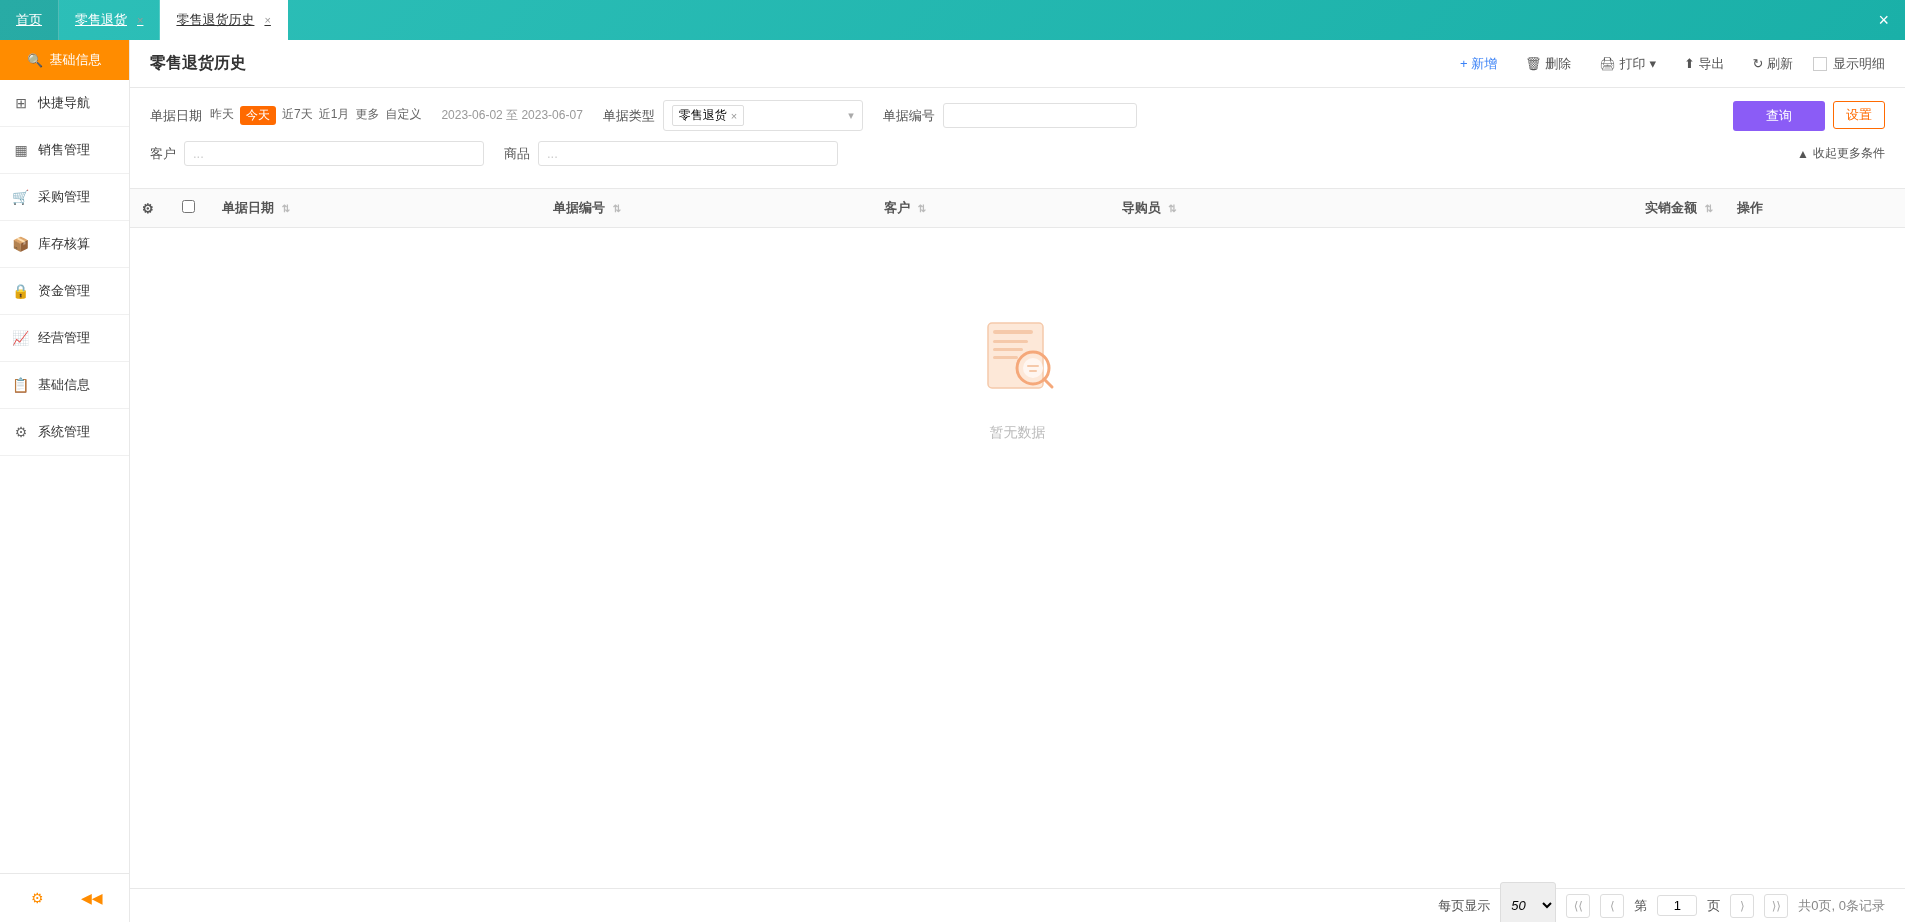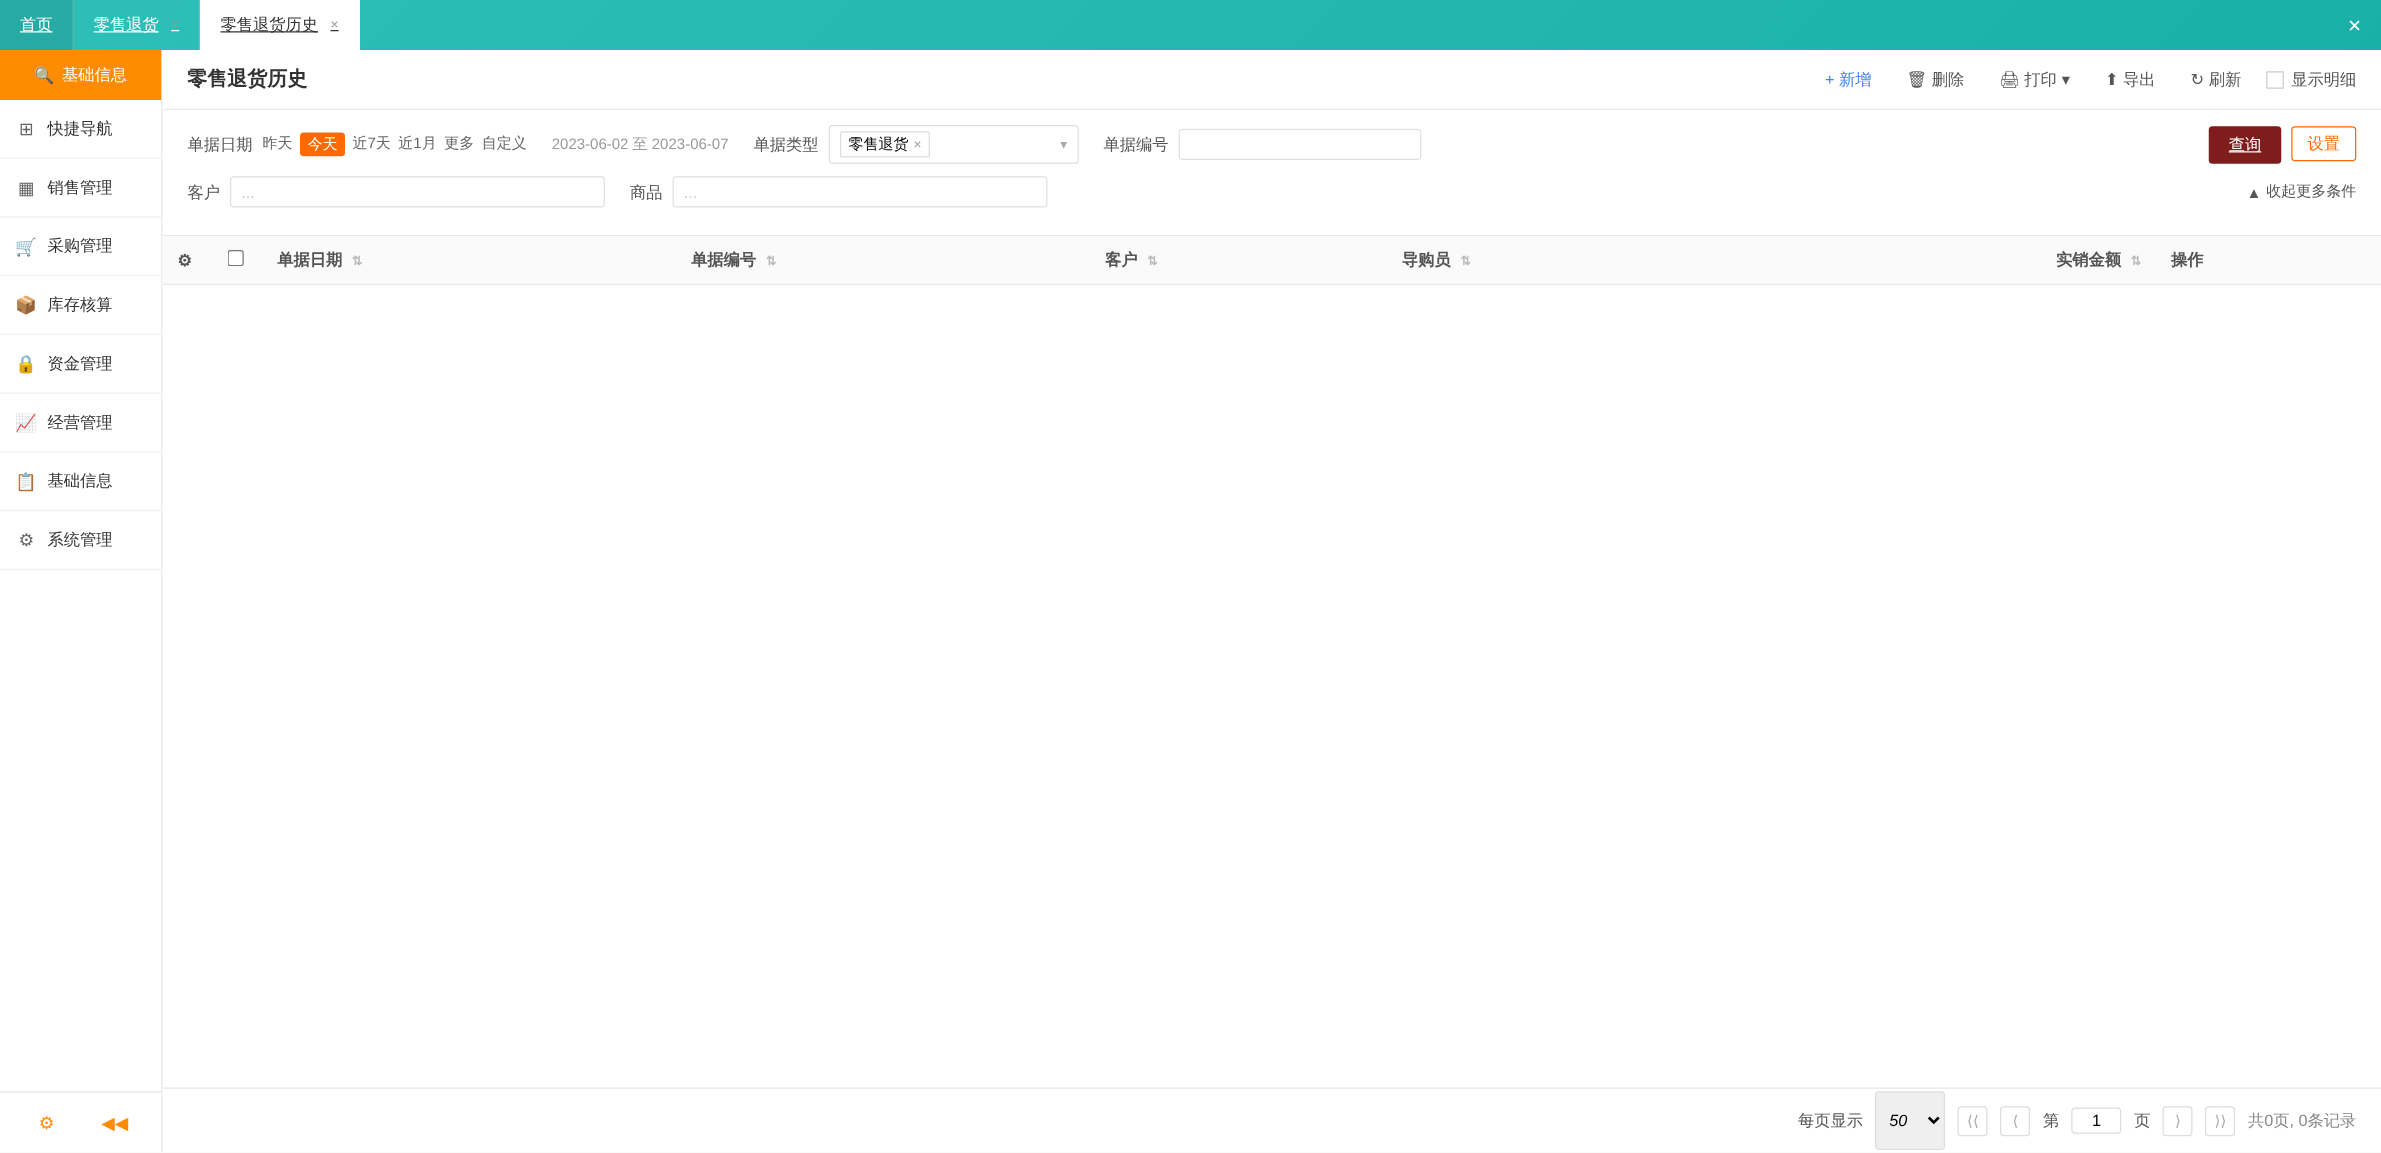--- a/index.html
+++ b/index.html
@@ -170,28 +170,27 @@
       color: #555;
     }
     .checkbox-display {
       width: 14px;
       height: 14px;
       border: 1px solid #ccc;
       background: #fff;
       cursor: pointer;
     }
     .btn-query {
-      background: #7f1d1d;
+      background: #8b5cf6;
       color: #fff;
       border: none;
-      padding: 6px 16px;
-      border-radius: 3px;
-      font-size: 13px;
-      cursor: pointer;
-      text-decoration: underline;
+      padding: 6px 33px;
+      border-radius: 3px;
+      font-size: 13px;
+      cursor: pointer;
     }
     .btn-set {
       background: #fff;
       color: #ff6a00;
       border: 1px solid #ff6a00;
       padding: 4px 12px;
       border-radius: 3px;
       font-size: 13px;
       cursor: pointer;
     }
@@ -338,21 +337,21 @@
       height: 100px;
       margin-bottom: 16px;
     }
     .empty-text {
       font-size: 14px;
       color: #bbb;
     }
 
     
     .pagination {
-      height: 52px;
+      height: 34px;
       background: #fff;
       border-top: 1px solid #e8e8e8;
       display: flex;
       align-items: center;
       justify-content: flex-end;
       padding: 0 20px;
       gap: 10px;
       font-size: 13px;
       color: #555;
       flex-shrink: 0;
@@ -582,20 +581,38 @@
             </th>
             <th>
               <span>操作</span>
             </th>
           </tr>
         </thead>
         <tbody>
         </tbody>
       </table>
 
+      <div class="empty-state">
+        <svg class="empty-icon" viewBox="0 0 100 100" xmlns="http://www.w3.org/2000/svg">
+
+          <rect x="20" y="15" width="55" height="65" rx="4" fill="#fde8d8" stroke="#f5c9aa" stroke-width="1.5"></rect>
+          <rect x="25" y="22" width="40" height="4" rx="2" fill="#f5c9aa"></rect>
+          <rect x="25" y="32" width="35" height="3" rx="1.5" fill="#f5c9aa"></rect>
+          <rect x="25" y="40" width="30" height="3" rx="1.5" fill="#f5c9aa"></rect>
+          <rect x="25" y="48" width="25" height="3" rx="1.5" fill="#f5c9aa"></rect>
+
+          <circle cx="65" cy="60" r="16" fill="none" stroke="#f5a87a" stroke-width="3"></circle>
+          <circle cx="65" cy="60" r="10" fill="#fff6f0"></circle>
+          <line x1="76" y1="71" x2="84" y2="79" stroke="#f5a87a" stroke-width="3" stroke-linecap="round"></line>
+
+          <line x1="60" y1="58" x2="70" y2="58" stroke="#f5c9aa" stroke-width="2" stroke-linecap="round"></line>
+          <line x1="62" y1="63" x2="68" y2="63" stroke="#f5c9aa" stroke-width="2" stroke-linecap="round"></line>
+        </svg>
+        <span class="empty-text">暂无数据</span>
+      </div>
     </div>
 
     <div class="pagination">
       <span>每页显示</span>
       <select class="page-size-select">
         <option value="10">10</option>
         <option value="20">20</option>
         <option value="50" selected="">50</option>
         <option value="100">100</option>
       </select>

